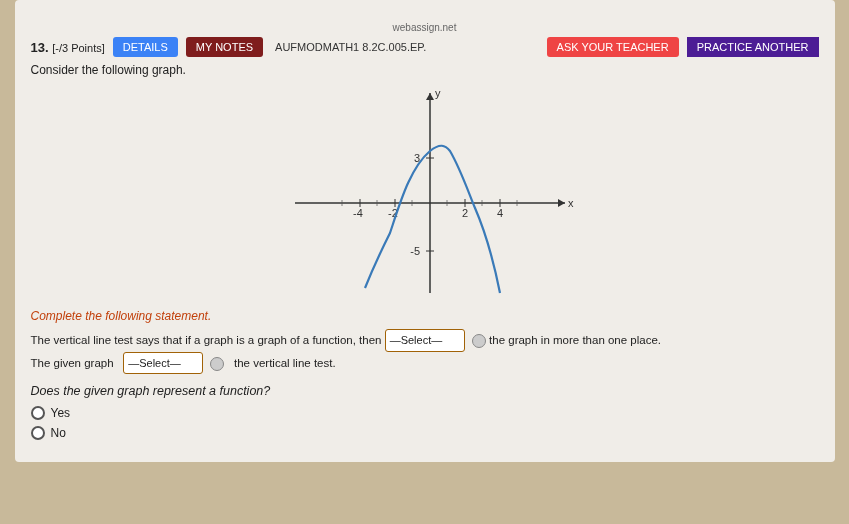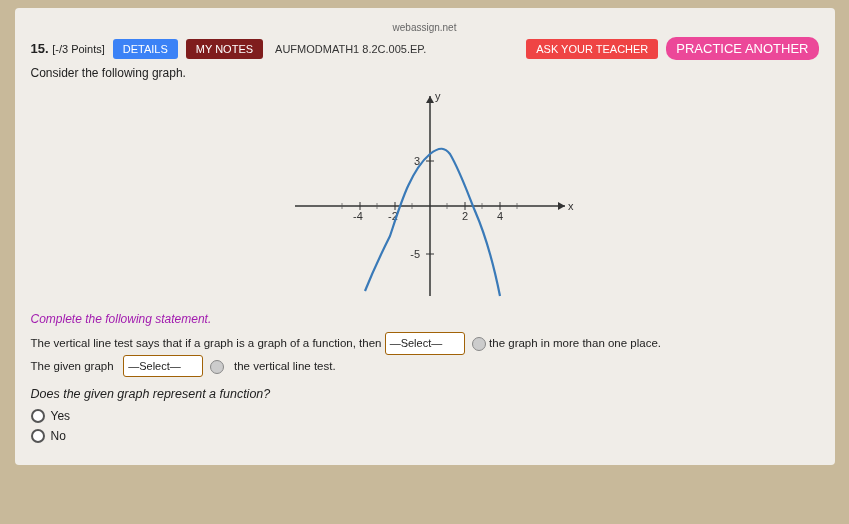--- a/index.html
+++ b/index.html
@@ -7,22 +7,22 @@
       font-family: Arial, sans-serif;
       background: #c8b99a;
       width: 849px;
       height: 524px;
       overflow: hidden;
       position: relative;
     }
     .page-container {
       background: #f0ede8;
       width: 820px;
-      margin: 8px auto;
-      padding: 14px 16px 16px 16px;
+      margin: 0 auto;
+      padding: 22px 16px 16px 16px;
       border-radius: 4px;
       position: relative;
     }
     .top-bar {
       display: flex;
       align-items: center;
       gap: 8px;
       margin-bottom: 6px;
     }
     .question-number {
@@ -63,44 +63,44 @@
     .btn-ask {
       background: #ef4444;
       color: white;
       border: none;
       padding: 4px 10px;
       font-size: 11px;
       border-radius: 3px;
       cursor: pointer;
     }
     .btn-practice {
-      background: #ec4899;
-      color: white;
-      border: none;
-      padding: 4px 10px;
-      font-size: 13px;
-      border-radius: 10px;
+      background: #4c1d95;
+      color: white;
+      border: none;
+      padding: 4px 10px;
+      font-size: 11px;
+      border-radius: 0;
       cursor: pointer;
     }
     .consider-text {
       font-size: 12px;
       color: #222;
       margin-bottom: 4px;
     }
     .graph-area {
       display: flex;
       justify-content: center;
       margin: 6px 0;
     }
     .graph-svg {
       display: block;
     }
     .complete-statement {
       font-size: 12px;
-      color: #a21caf;
+      color: #c2410c;
       margin-bottom: 6px;
       font-style: italic;
     }
     .statement-lines {
       font-size: 11.5px;
       color: #222;
       line-height: 1.7;
       margin-bottom: 10px;
     }
     .select-inline {
@@ -160,21 +160,21 @@
 <body>
 
 <div class="page-container">
 
   <div class="webassign-bar">
     <span>webassign.net</span>
   </div>
 
   <div class="top-bar">
     <span class="question-number">
-      <span>15.</span>
+      <span>13.</span>
       <span style="font-weight:normal; font-size:11px;">[-/3 Points]</span>
     </span>
     <button class="btn-details">DETAILS</button>
     <button class="btn-notes">MY NOTES</button>
     <span class="assignment-code">AUFMODMATH1 8.2C.005.EP.</span>
     <div class="right-buttons">
       <button class="btn-ask">ASK YOUR TEACHER</button>
       <button class="btn-practice">PRACTICE ANOTHER</button>
     </div>
   </div>

